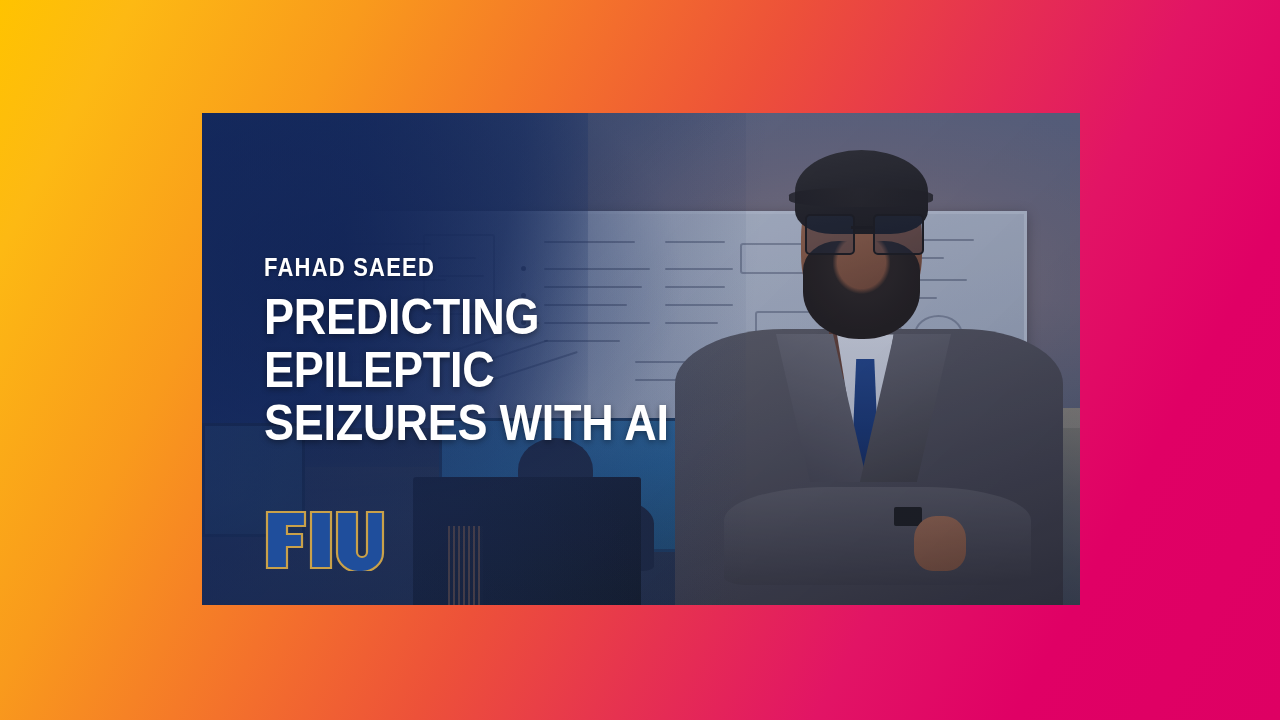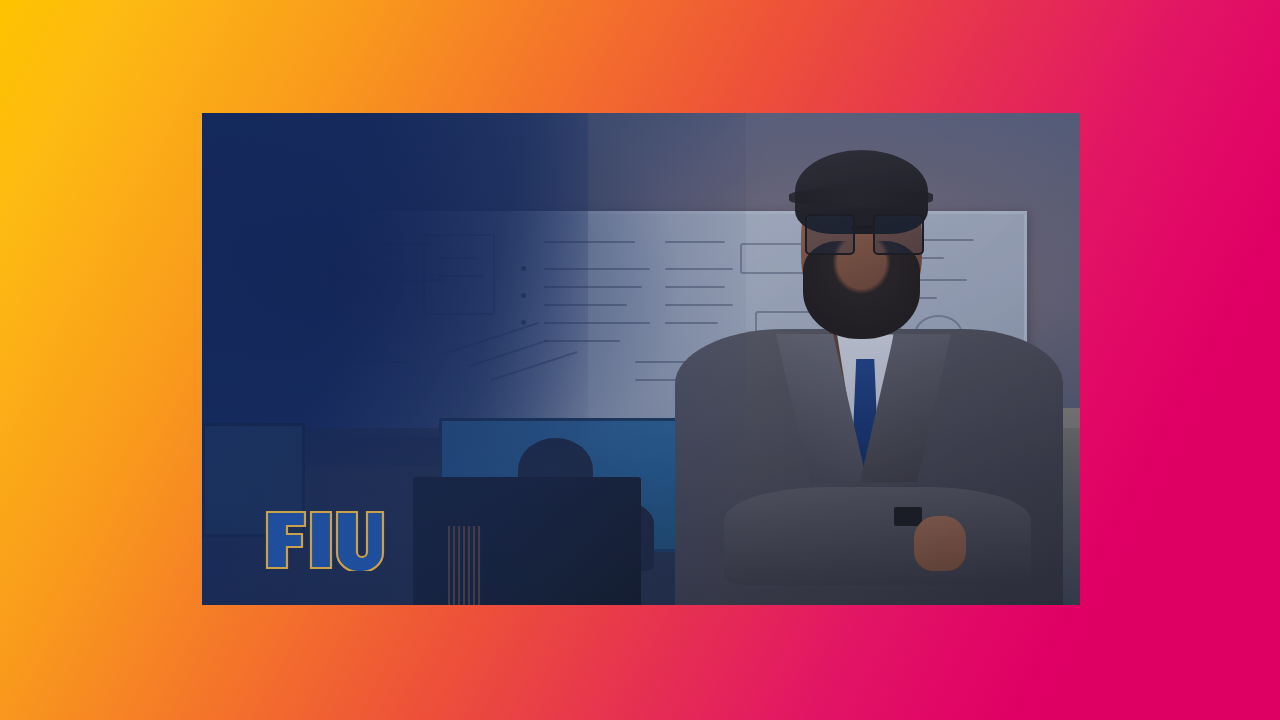--- a/index.html
+++ b/index.html
@@ -406,20 +406,26 @@
         <div class="sub-arm"></div>
         <div class="sub-watch"></div>
         <div class="sub-hand"></div>
       </div>
 
       <div class="grade"></div>
       <div class="grade2"></div>
       <div class="scrim"></div>
     </div>
 
+    <div class="text-block">
+      <p class="eyebrow">FAHAD SAEED</p>
+      <p class="headline">PREDICTING</p>
+      <p class="headline">EPILEPTIC</p>
+      <p class="headline">SEIZURES WITH AI</p>
+    </div>
 
     <div class="logo">
       <svg width="122" height="62" viewBox="0 0 122 62" aria-hidden="true">
         <g fill="#1F4E9C" stroke="#C9A14A" stroke-width="2.2" stroke-linejoin="miter">
 
           <path d="M3 3 H41 V17 H23 V25 H38 V38 H23 V59 H3 Z"></path>
 
           <path d="M47 3 H67 V59 H47 Z"></path>
 
           <path d="M73 3 H93 V43 a5 5 0 0 0 10 0 V3 H119 V44 a18 15 0 0 1 -46 0 Z"></path>

